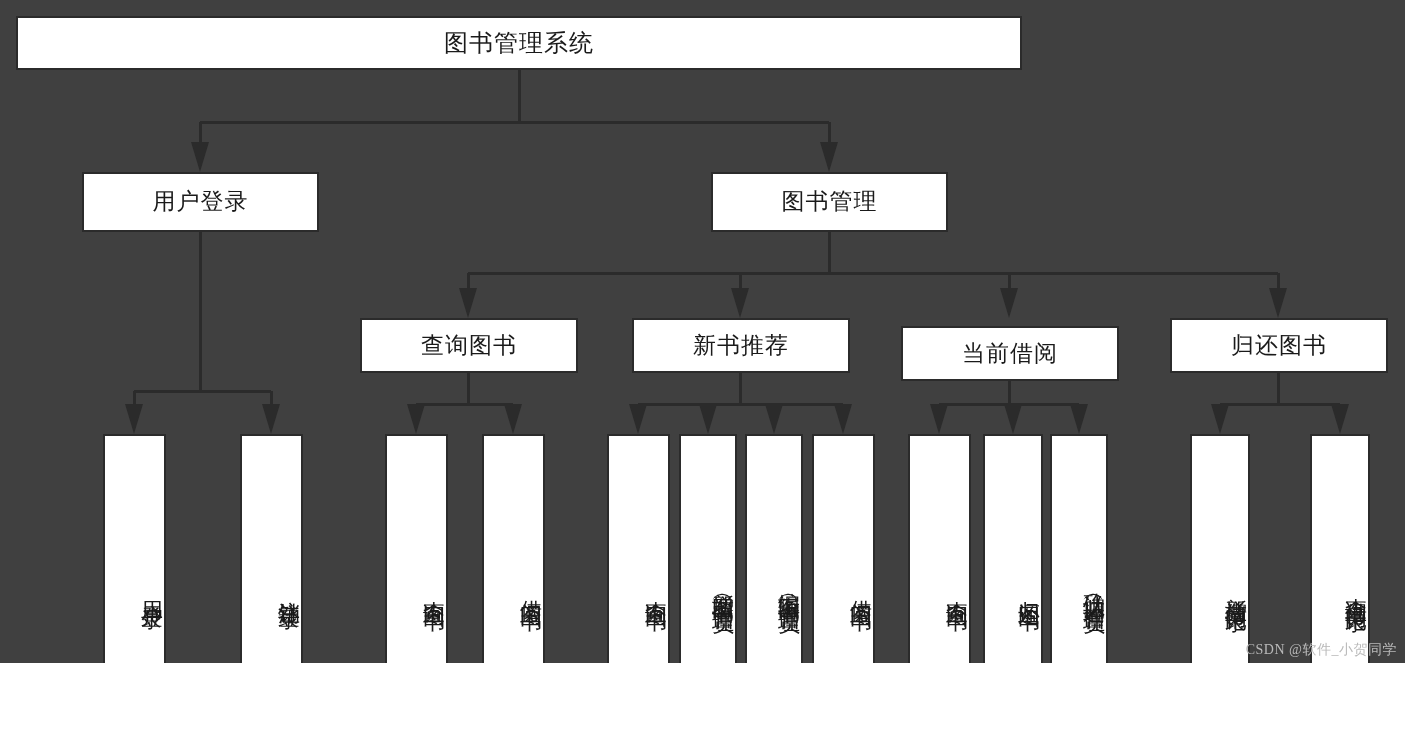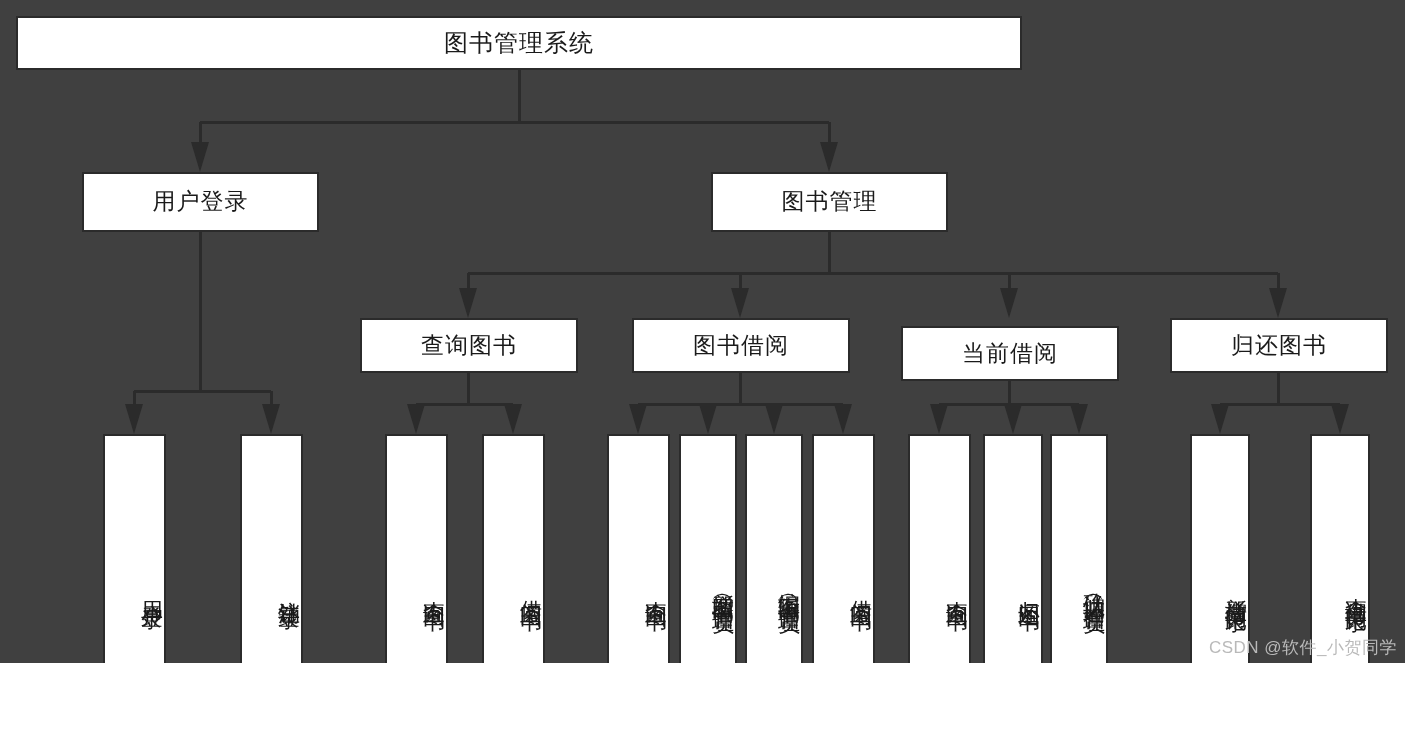--- a/index.html
+++ b/index.html
@@ -55,25 +55,25 @@
     justify-content: center;
   }
   .node-label {
     display: block;
     white-space: pre-line;
   }
   .watermark {
     position: absolute;
     right: 8px;
     bottom: 4px;
-    font-size: 17px;
+    font-size: 14px;
     color: #b9b9b9;
     letter-spacing: 0.5px;
     white-space: nowrap;
-    font-family: Liberation Sans, sans-serif;
+    font-family: Liberation Serif, serif;
   }
 </style>
 </head>
 <body>
 
 <div id="canvas">
   <svg id="edges" xmlns="http://www.w3.org/2000/svg">
       <g>
         <line x1="519" y1="70" x2="519" y2="122" stroke="#2b2b2b" stroke-width="3" shape-rendering="crispEdges"></line>
         <line x1="200" y1="122" x2="829" y2="122" stroke="#2b2b2b" stroke-width="3" shape-rendering="crispEdges"></line>
@@ -148,21 +148,21 @@
       <div class="node horiz" style="left: 82px; top: 172px; width: 237px; height: 60px;">
         <span class="node-label">用户登录</span>
       </div>
       <div class="node horiz" style="left: 711px; top: 172px; width: 237px; height: 60px;">
         <span class="node-label">图书管理</span>
       </div>
       <div class="node horiz" style="left: 360px; top: 318px; width: 218px; height: 55px;">
         <span class="node-label">查询图书</span>
       </div>
       <div class="node horiz" style="left: 632px; top: 318px; width: 218px; height: 55px;">
-        <span class="node-label">图书借阅</span>
+        <span class="node-label">新书推荐</span>
       </div>
       <div class="node horiz" style="left: 901px; top: 326px; width: 218px; height: 55px;">
         <span class="node-label">当前借阅</span>
       </div>
       <div class="node horiz" style="left: 1170px; top: 318px; width: 218px; height: 55px;">
         <span class="node-label">归还图书</span>
       </div>
       <div class="node vert" style="left: 103px; top: 434px; width: 63px; height: 299px;">
         <span class="node-label">用户登录</span>
       </div>

